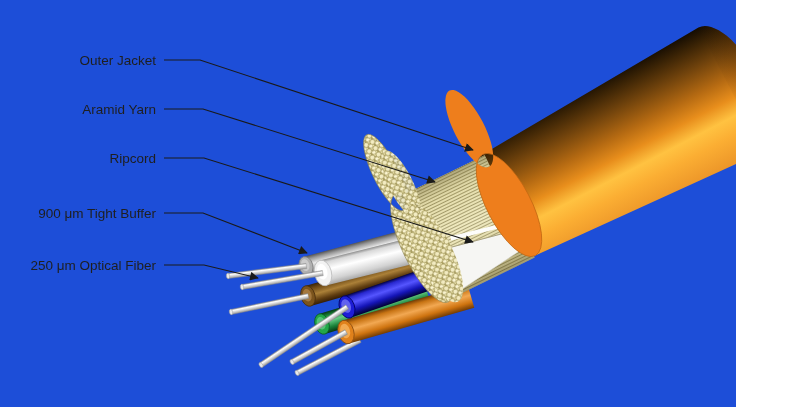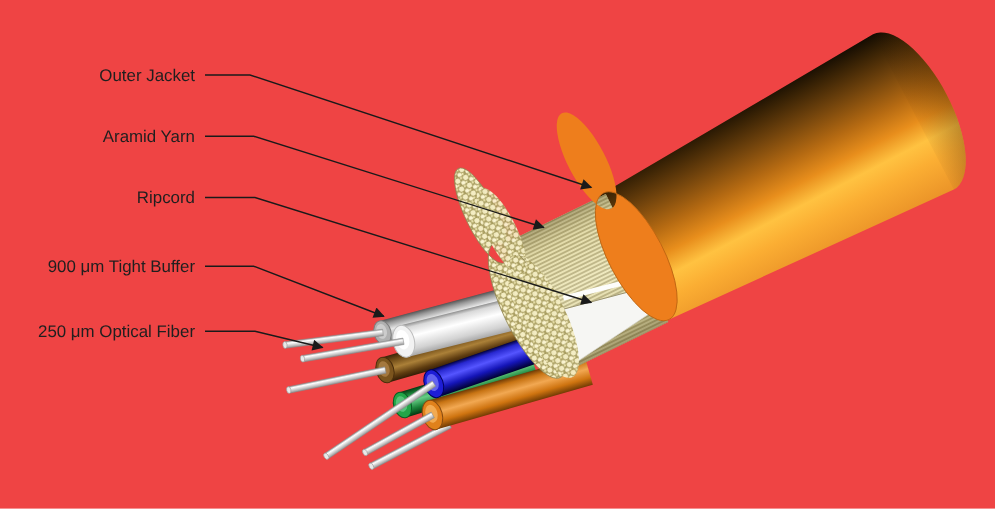--- a/index.html
+++ b/index.html
@@ -1,16 +1,16 @@
 <!DOCTYPE html>
 <html><head>
 <meta charset="utf-8">
 <style>
   html,body{margin:0;padding:0;background:#ffffff;}
-  .stage{position:relative;width:796px;height:407px;background:#ef4444;overflow:hidden;
+  .stage{position:relative;width:736px;height:407px;background:#1d4ed8;overflow:hidden;
          font-family:"Liberation Sans", sans-serif;}
   .stage svg{display:block;}
   text.lbl{font-family:"Liberation Sans", sans-serif;font-size:13.5px;fill:#1f1f1f;}
 </style>
 </head>
 <body>
 
 <div class="stage">
 <svg width="796" height="407" viewBox="0 0 796 407" xmlns="http://www.w3.org/2000/svg">
   <defs>

